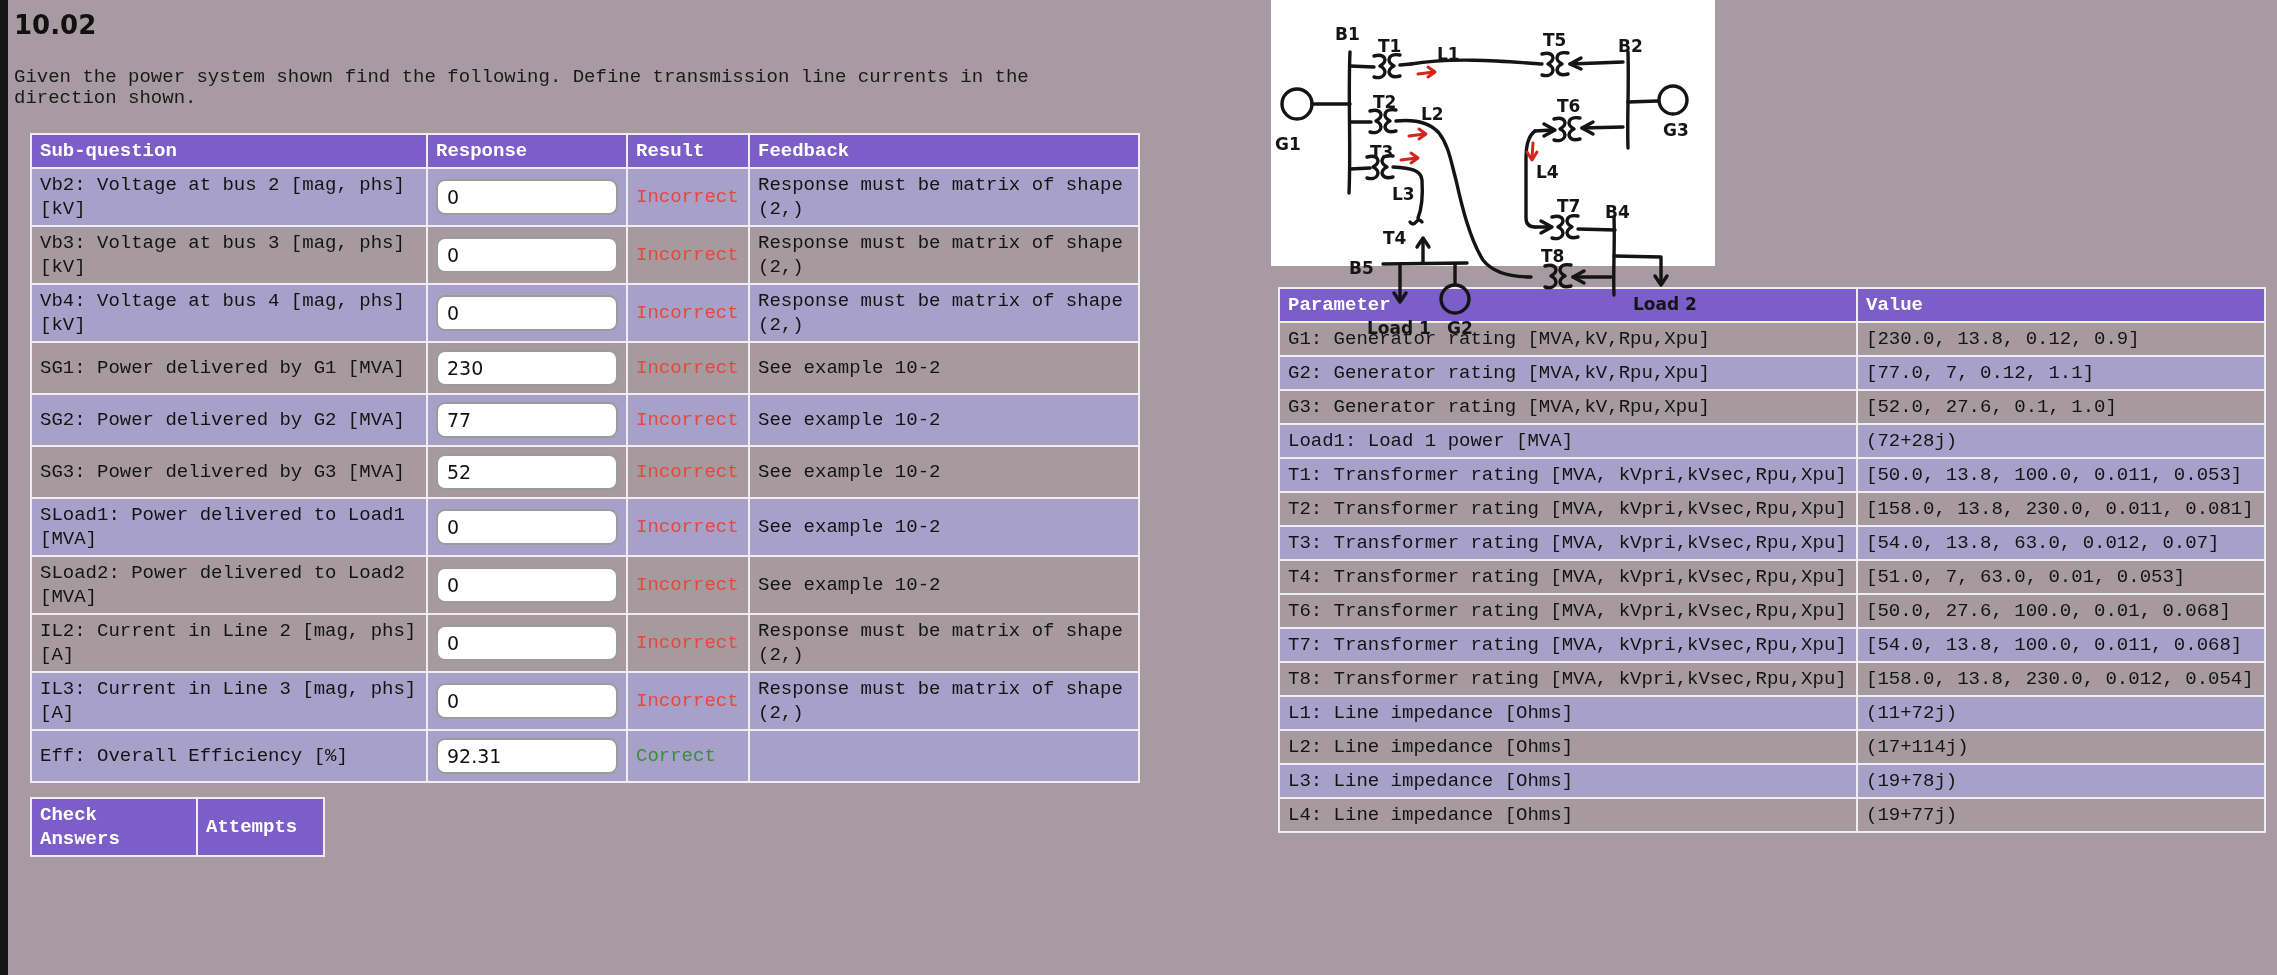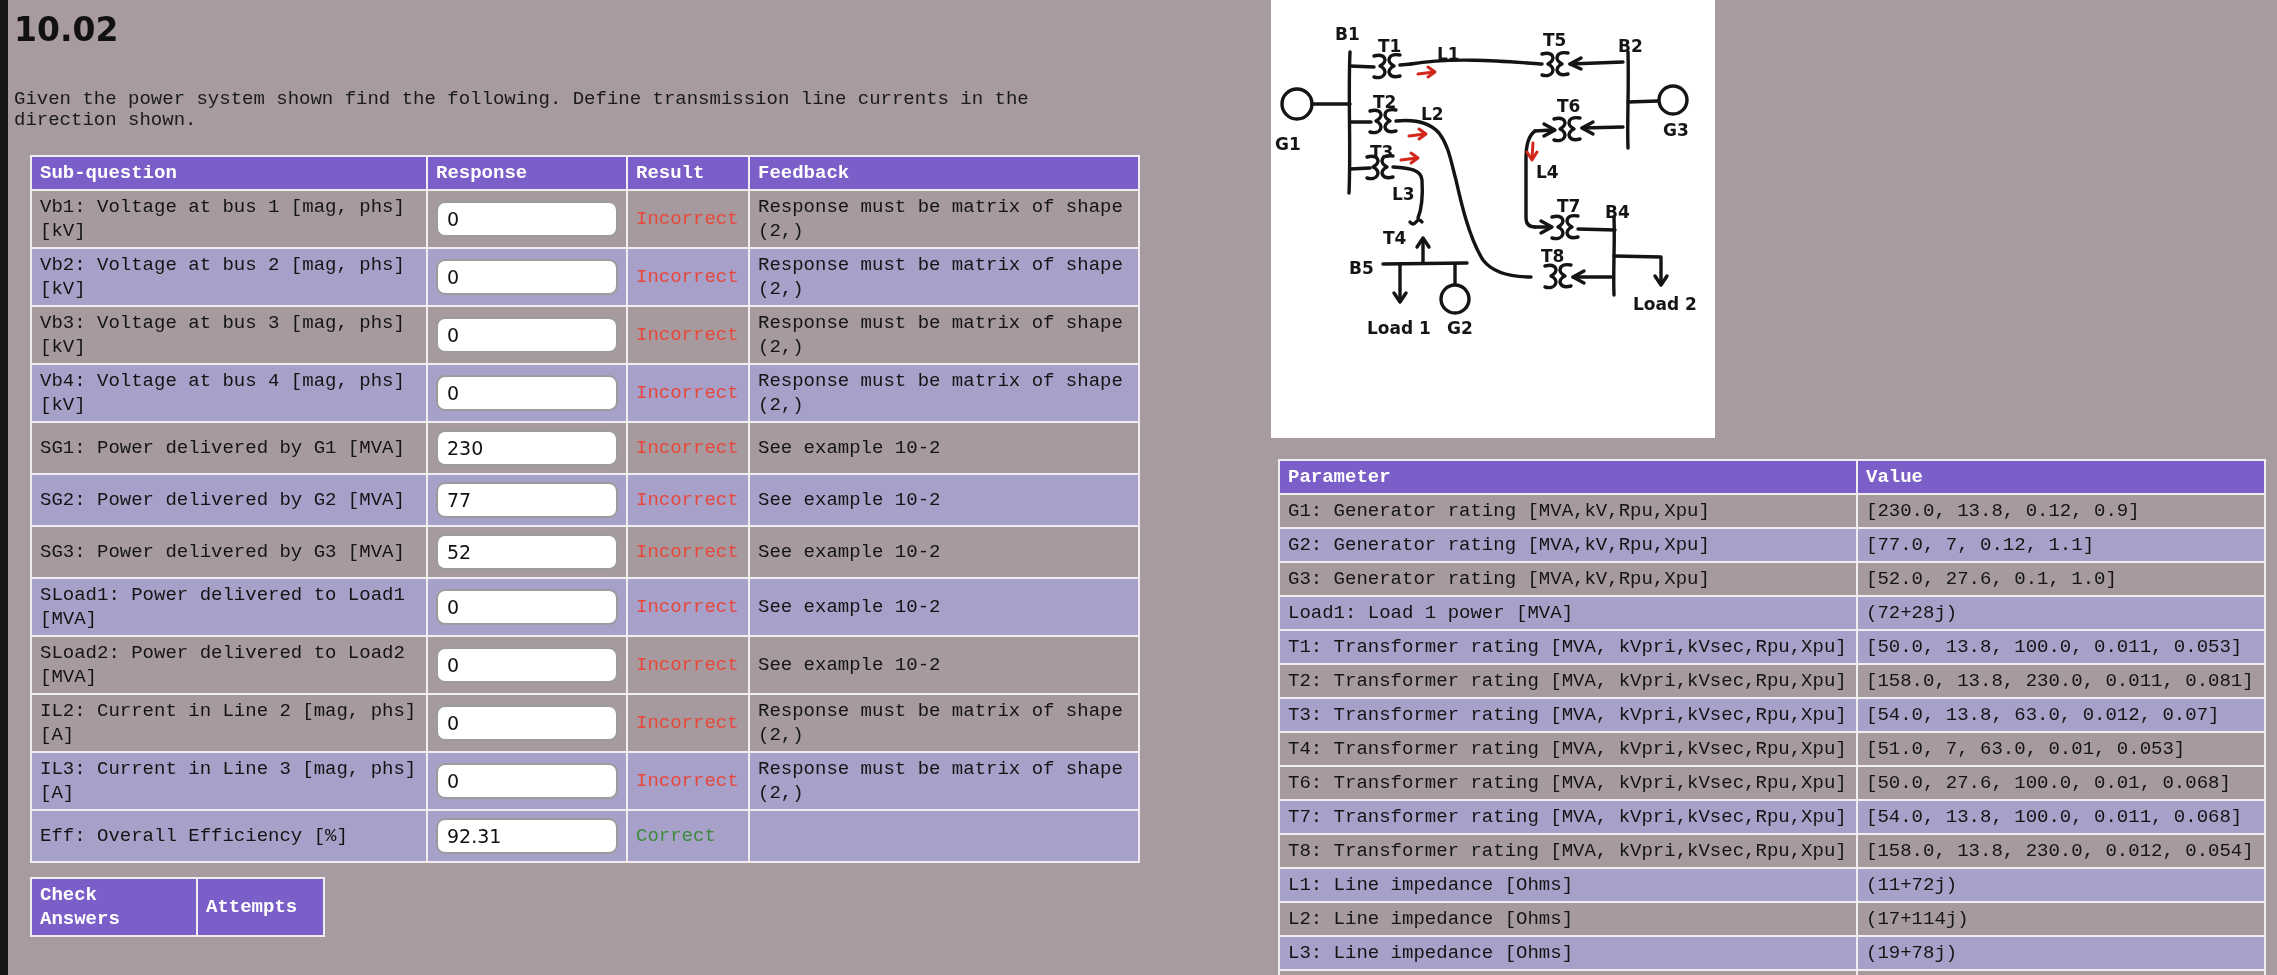--- a/index.html
+++ b/index.html
@@ -11,22 +11,22 @@
     color:#141414;
     overflow:hidden;
   }
   .edge-strip {
     position:absolute; left:0; top:0; width:8px; height:975px;
     background:#161616; z-index:5;
   }
   .left-col { position:absolute; left:14px; top:10px; width:1130px; }
   .page-title {
     font-family:"DejaVu Sans", sans-serif;
-    font-size:33px; font-weight:bold; color:#111;
-    margin-bottom:40px;
+    font-size:26px; font-weight:bold; color:#111;
+    margin-bottom:27px;
   }
   .description {
     font-size:19px; line-height:21px; width:1030px; color:#1a1a1a;
   }
   table { border-collapse:collapse; background:transparent; }
   th, td { border:2px solid #f0edf1; font-size:19px; line-height:24px; }
   th {
     background:#7b5ec7; color:#ffffff; font-weight:bold;
     text-align:left; padding:4px 8px;
   }
@@ -40,21 +40,21 @@
     border:2px solid #9b9b9b; border-radius:9px;
     font-family:"DejaVu Sans", sans-serif; font-size:19px;
     padding:0 0 0 9px; color:#111; display:block; margin:3px 0;
   }
   td.result { font-size:19px; }
   td.result.incorrect { color:#e8473b; }
   td.result.correct  { color:#3d8b40; }
   .actions { margin-left:16px; margin-top:14px; }
   .actions th.ck { width:166px; } .actions th.at { width:127px; }
   .right-col { position:absolute; left:1271px; top:0; }
-  .diagram-box { width:444px; height:438px; background:#ffffff; }
+  .diagram-box { width:444px; height:266px; background:#ffffff; }
   .diagram-box svg { display:block; }
   .sketch { stroke:#141414; stroke-width:3.4; fill:none; stroke-linecap:round; stroke-linejoin:round; }
   .sketch-red { stroke:#d2271b; stroke-width:3; fill:none; stroke-linecap:round; stroke-linejoin:round; }
   #diagram-labels text {
     font-family:"DejaVu Sans", sans-serif; font-size:17px; font-weight:bold;
     fill:#151515;
   }
   .params { margin-left:7px; margin-top:21px; table-layout:fixed; width:986px; }
   .params .col-p { width:578px; } .params .col-v { width:408px; }
   .params td { padding:3px 8px; line-height:26px; }
@@ -77,28 +77,20 @@
       </colgroup>
     <thead>
       <tr>
         <th>Sub-question</th>
         <th>Response</th>
         <th>Result</th>
         <th>Feedback</th>
       </tr>
     </thead>
     <tbody>
-      <tr class="gray">
-        <td>Vb1: Voltage at bus 1 [mag, phs] [kV]</td>
-        <td>
-            <input class="resp-input" value="0" style="">
-          </td>
-        <td class="result incorrect">Incorrect</td>
-        <td>Response must be matrix of shape (2,)</td>
-      </tr>
       <tr class="lav">
         <td>Vb2: Voltage at bus 2 [mag, phs] [kV]</td>
         <td>
             <input class="resp-input" value="0" style="">
           </td>
         <td class="result incorrect">Incorrect</td>
         <td>Response must be matrix of shape (2,)</td>
       </tr>
       <tr class="gray">
         <td>Vb3: Voltage at bus 3 [mag, phs] [kV]</td>

